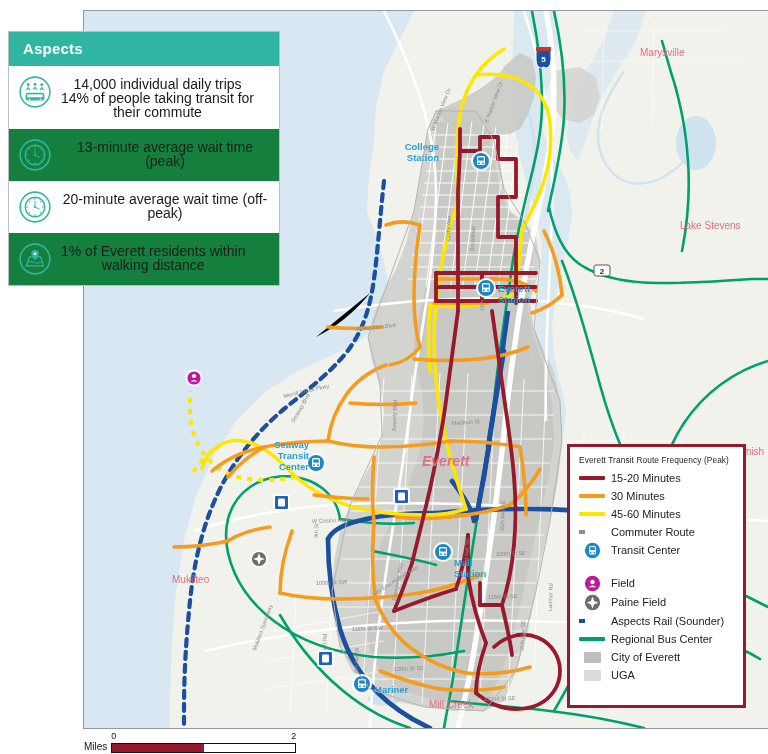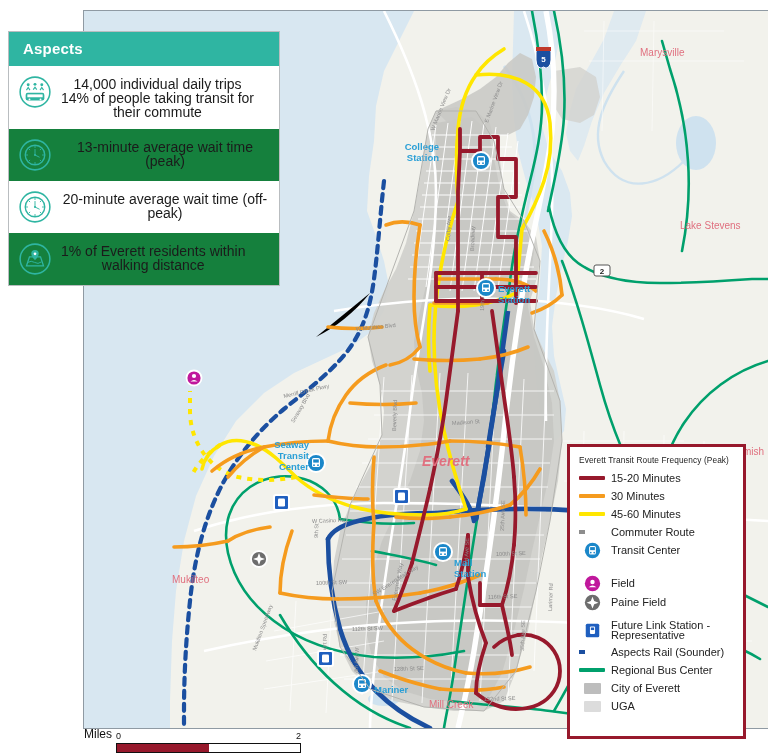--- a/index.html
+++ b/index.html
@@ -29,21 +29,21 @@
   .legend-key{flex:0 0 auto;width:26px;height:14px;margin-right:6px;display:flex;align-items:center;justify-content:center;}
   .legend-label{font-size:11px;color:#222;line-height:10px;}
   .swatch-line{width:26px;height:3.5px;border-radius:1px;}
   .swatch-line.thick{height:4px;}
   .swatch-dash{width:26px;height:4px;background-image:linear-gradient(to right,currentColor 0 6px,transparent 6px 10px);}
   .swatch-box{width:17px;height:11px;border-radius:1px;}
 
   
   #scalebar{position:absolute;left:84px;top:727px;width:240px;height:26px;z-index:30;
             display:flex;align-items:flex-end;}
-  #scale-label{font-size:12px;color:#111;margin-right:4px;padding-bottom:12px;}
+  #scale-label{font-size:10px;color:#111;margin-right:4px;padding-bottom:1px;}
   #scale-graphic{position:relative;width:185px;}
   #scale-ticks{position:relative;height:11px;}
   #scale-ticks span{position:absolute;font-size:9px;color:#111;top:-1px;}
   #scale-bar-body{display:flex;height:10px;border:1px solid #111;box-sizing:border-box;}
   #scale-bar-body div{flex:1;}
 </style>
 </head>
 <body>
 
 <div id="map-frame">
@@ -584,40 +584,30 @@
     <span class="legend-key">
       <svg width="17" height="17" viewBox="0 0 20 20">
         <circle cx="10" cy="10" r="9" fill="#c0189c"></circle>
         <circle cx="10" cy="8.2" r="2.6" fill="#ffffff"></circle>
         <path d="M5.4,14.4 q4.6,-4.2 9.2,0 z" fill="#ffffff"></path>
       </svg>
       </span>
     <span class="legend-label">Field</span>
   </div>
 
-  <div class="legend-row" style="margin-bottom:11px">
+  <div class="legend-row" style="margin-bottom:5px">
     <span class="legend-key">
       <svg width="17" height="17" viewBox="0 0 20 20">
         <circle cx="10" cy="10" r="9" fill="#6d6d6d"></circle>
         <path d="M10,3.2 l2,5 l5,2 l-5,2 l-2,5 l-2,-5 l-5,-2 l5,-2 z" fill="#ffffff"></path>
       </svg>
       </span>
     <span class="legend-label">Paine Field</span>
   </div>
 
-  <div class="legend-row" style="margin-bottom:5px">
-    <span class="legend-key">
-      <svg width="15" height="15" viewBox="0 0 20 20">
-        <rect x="1" y="1" width="18" height="18" rx="2" fill="#1f5fbf"></rect>
-        <rect x="6.6" y="4.6" width="6.8" height="10" rx="1.4" fill="#ffffff"></rect>
-        <rect x="7.8" y="6" width="4.4" height="3.4" fill="#1f5fbf"></rect>
-      </svg>
-      </span>
-    <span class="legend-label">Future Link Station - Representative</span>
-  </div>
 
 
   <div class="legend-row">
     <span class="legend-key">
       <span class="swatch-dash" style="color:#1b4fa0"></span>
       </span>
     <span class="legend-label">Aspects Rail (Sounder)</span>
   </div>
 
   <div class="legend-row">

